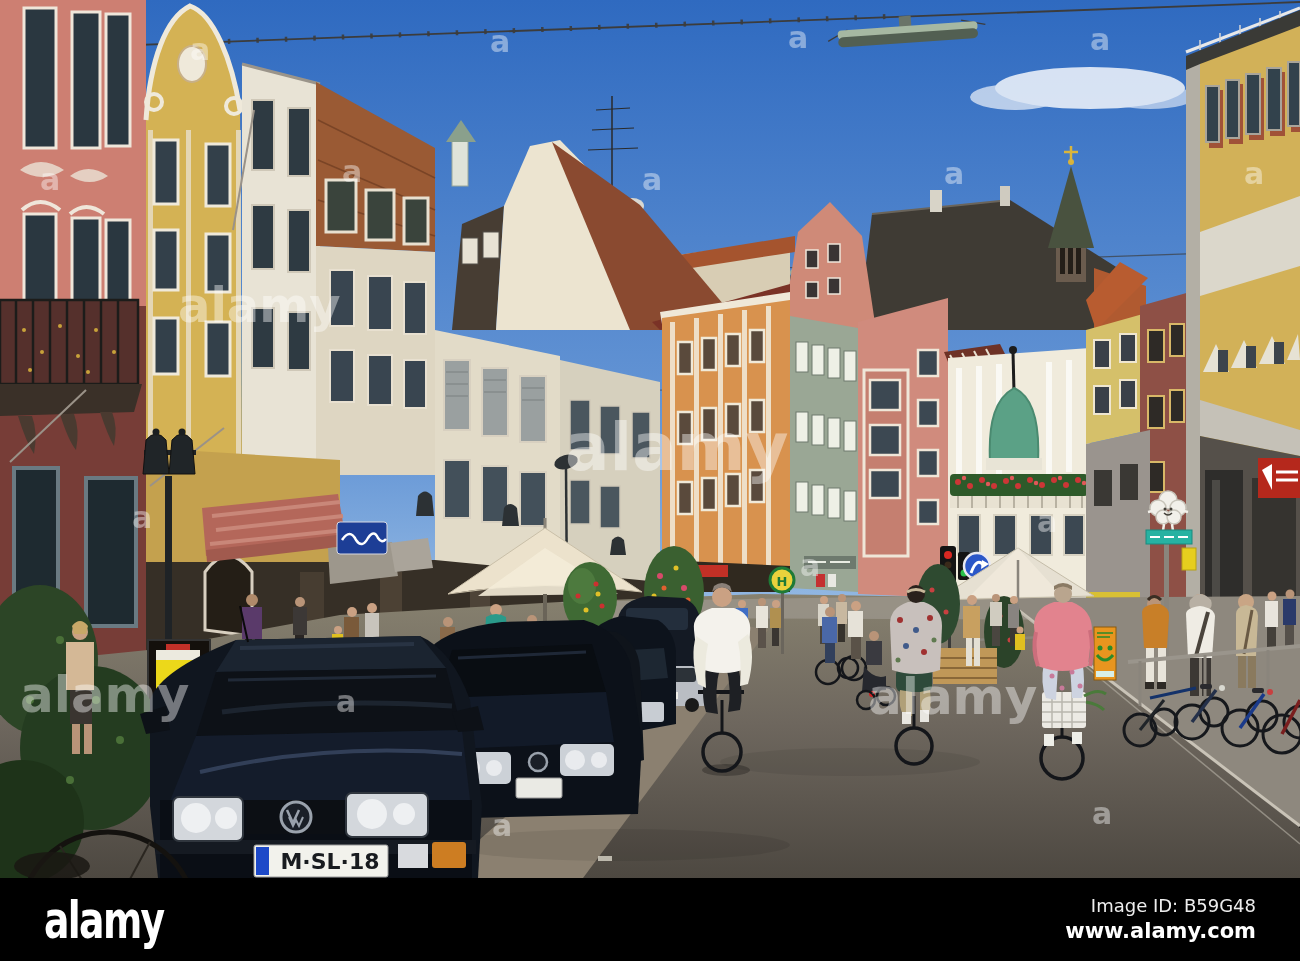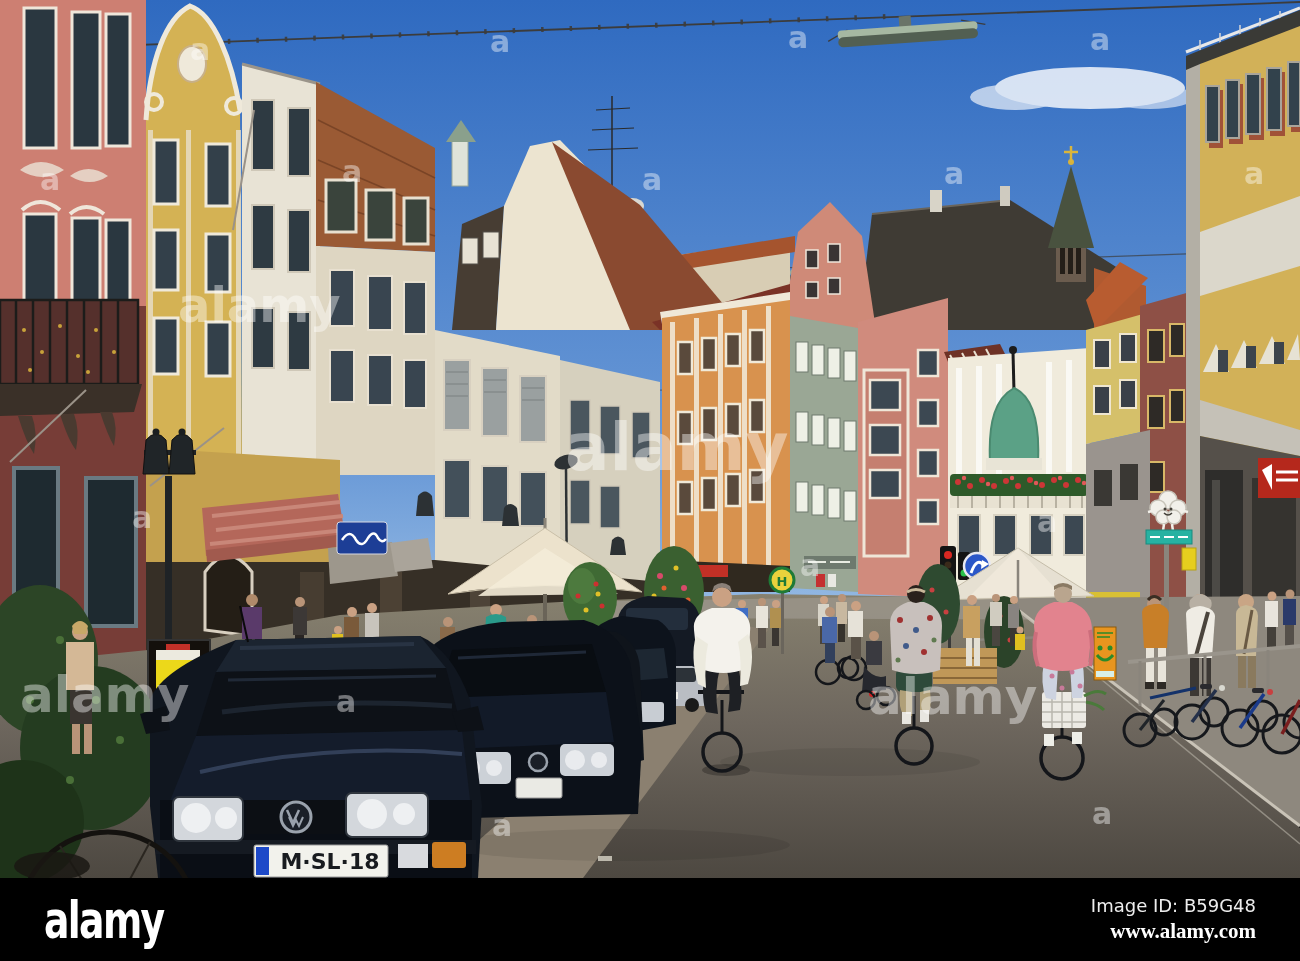--- a/index.html
+++ b/index.html
@@ -6,21 +6,21 @@
   #stage{position:relative;width:1300px;height:961px;overflow:hidden;background:#000;
          font-family:"DejaVu Sans","Liberation Sans",sans-serif;}
   #photo{position:absolute;top:0;left:0;width:1300px;height:878px;display:block;}
   #footer{position:absolute;left:0;top:878px;width:1300px;height:83px;background:#000;
           display:flex;align-items:center;justify-content:space-between;
           padding:0 44px;box-sizing:border-box;}
   .logo{color:#fff;font-weight:700;font-size:46px;letter-spacing:-2px;
         transform:scale(.82,1.12);transform-origin:left center;}
   .footer-right{text-align:right;color:#fff;line-height:1.25;}
   .image-id{font-size:18px;color:#ededed;font-weight:400;}
-  .site-url{font-size:21px;font-weight:700;color:#fff;font-family:Liberation Serif, serif;}
+  .site-url{font-size:21px;font-weight:700;color:#fff;}
   .wm{fill:rgba(255,255,255,.42);font-weight:700;}
   text{font-family:"DejaVu Sans","Liberation Sans",sans-serif;}
 </style>
 </head>
 <body>
 
 <div id="stage">
 <svg id="photo" viewBox="0 0 1300 878">
   <defs>
     <linearGradient id="skyG" x1="0" y1="0" x2="0" y2="1">

